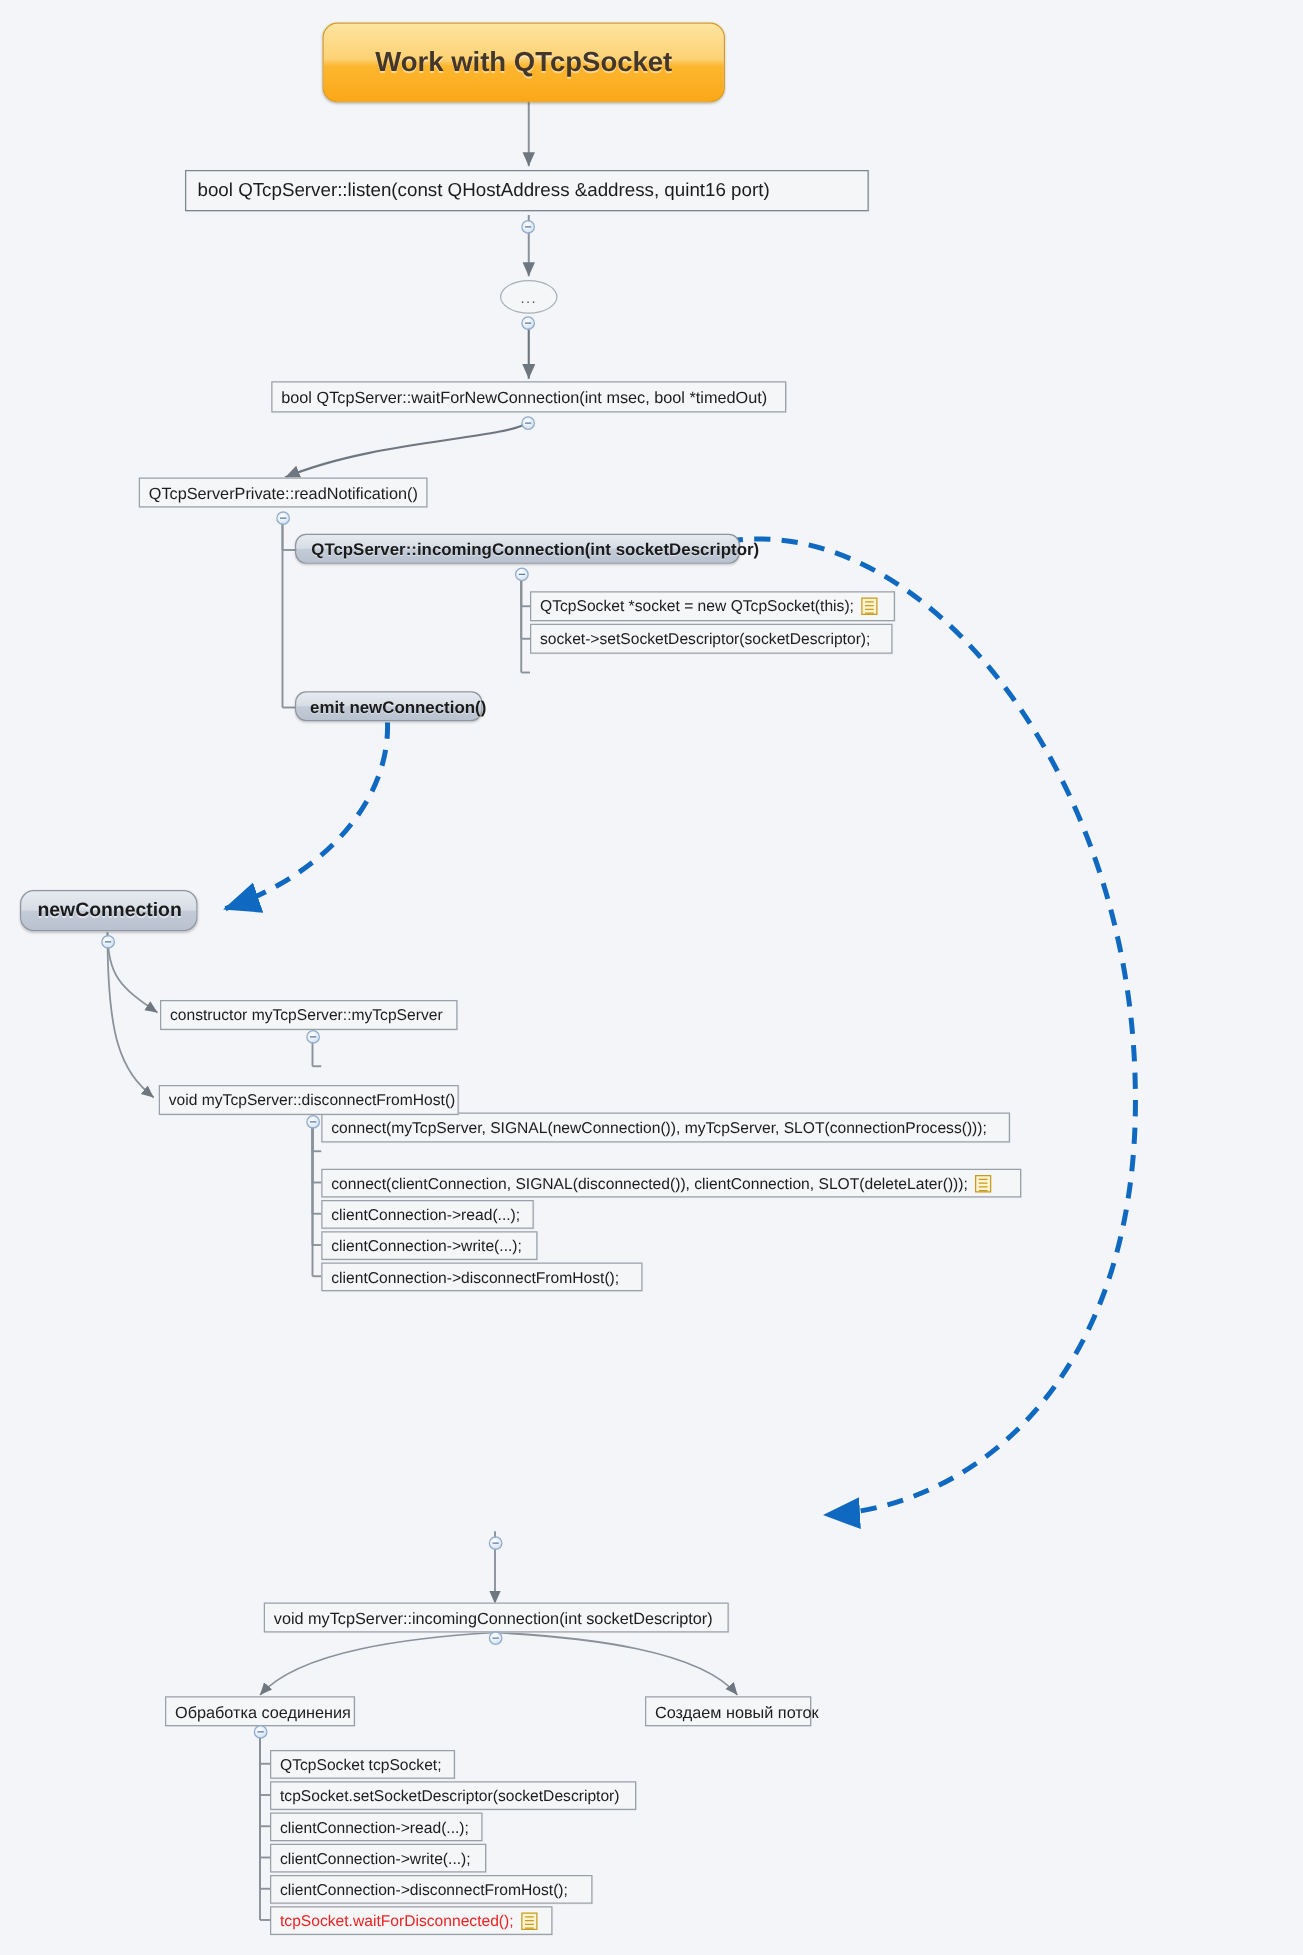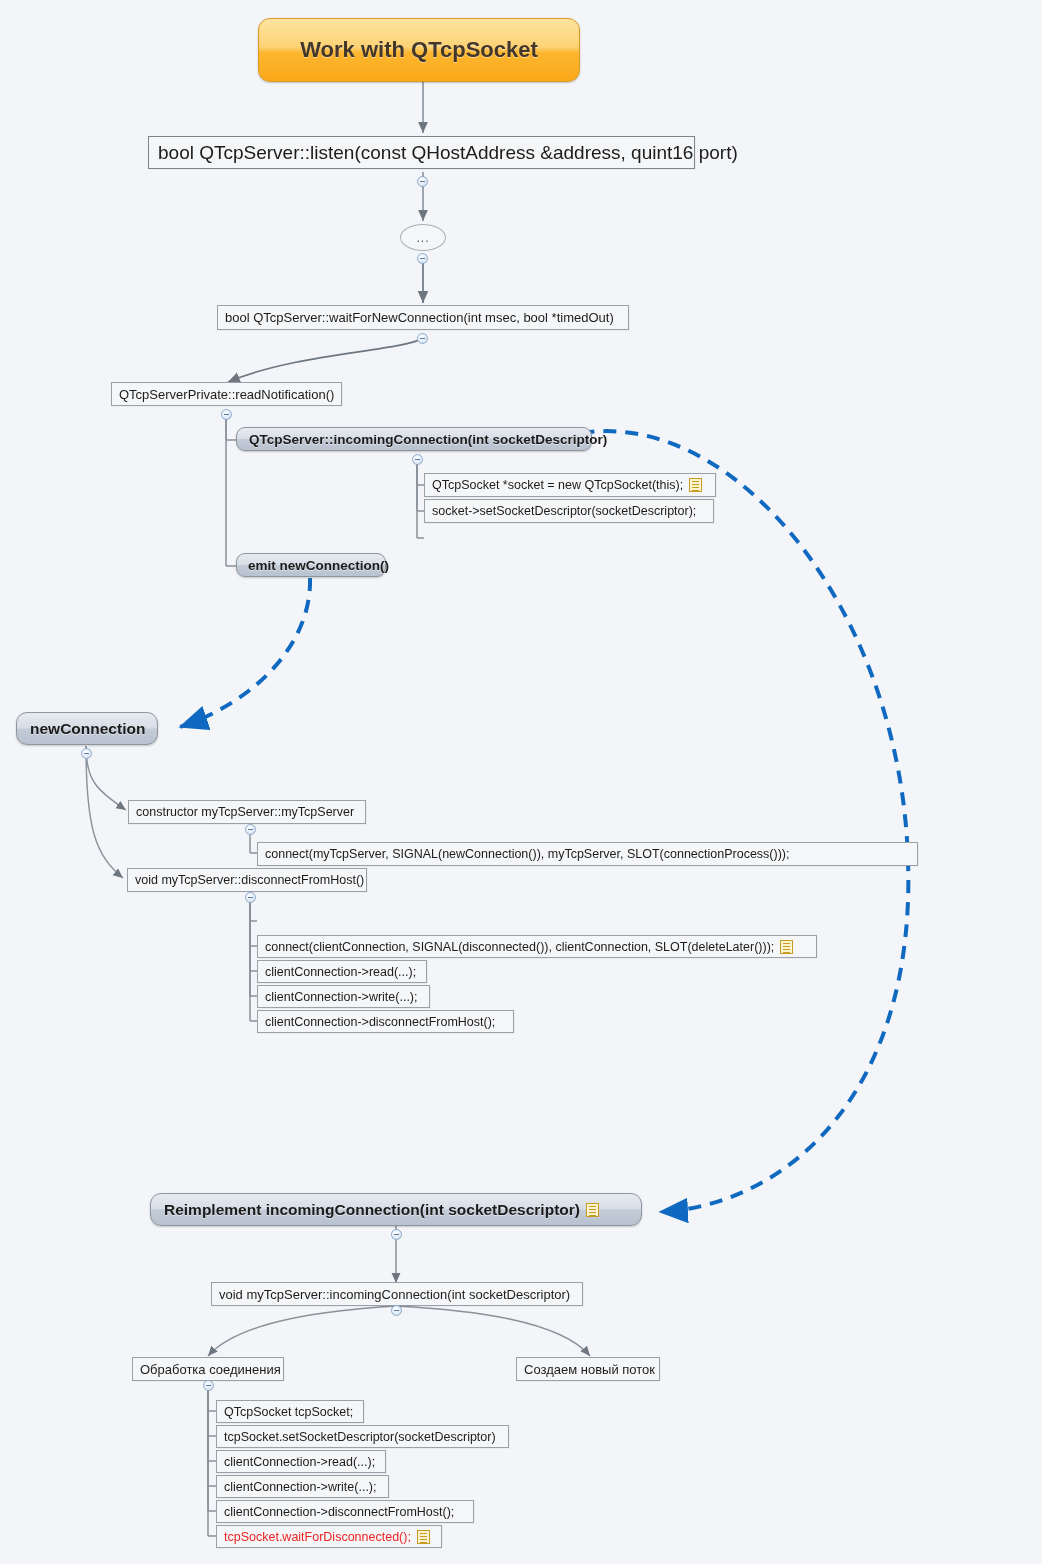--- a/index.html
+++ b/index.html
@@ -40,21 +40,21 @@
   .gray.big{font-size:15.5px;border-radius:11px;padding:0 13px;}
 
   
   .box{
     background:#f5f6f8;
     border:1px solid #9aa0a8;
     color:#1c1c1c;font-size:12.5px;
     padding:0 7px;
     box-shadow:0.5px 0.5px 0 rgba(0,0,0,.07);
   }
-  .box.lg{font-size:19px;border:1px solid #7d848c;padding:0 9px;}
+  .box.lg{font-size:15px;border:1px solid #7d848c;padding:0 9px;}
   .box.md{font-size:13px;}
   .box.red{color:#ee2222;}
 
   
   .oval{
     border-radius:50%;
     border:1px solid #aab0b8;
     background:#f5f6f8;
     font-size:12px;color:#555;
     justify-content:center;
@@ -206,21 +206,21 @@
   <div class="node gray big" style="left:16px;top:712px;width:142px;height:33px;">
     <span>newConnection</span>
   </div>
   <div class="handle" style="left:81px;top:748px;"></div>
 
   <div class="node box" style="left:128px;top:800px;width:238px;height:24px;">
     <span>constructor myTcpServer::myTcpServer</span>
   </div>
   <div class="handle" style="left:245px;top:824px;"></div>
 
-  <div class="node box" style="left:257px;top:842px;width:661px;height:24px;">
+  <div class="node box" style="left:257px;top:890px;width:551px;height:24px;">
     <span>connect(myTcpServer, SIGNAL(newConnection()), myTcpServer, SLOT(connectionProcess()));</span>
   </div>
 
   <div class="node box" style="left:127px;top:868px;width:240px;height:24px;">
     <span>void myTcpServer::disconnectFromHost()</span>
   </div>
   <div class="handle" style="left:245px;top:892px;"></div>
 
   <div class="node box" style="left:257px;top:935px;width:560px;height:23px;">
     <span>connect(clientConnection, SIGNAL(disconnected()), clientConnection, SLOT(deleteLater()));</span>
@@ -231,39 +231,33 @@
   <div class="node box" style="left:257px;top:960px;width:170px;height:23px;">
     <span>clientConnection-&gt;read(...);</span>
   </div>
   <div class="node box" style="left:257px;top:985px;width:173px;height:23px;">
     <span>clientConnection-&gt;write(...);</span>
   </div>
   <div class="node box" style="left:257px;top:1010px;width:257px;height:23px;">
     <span>clientConnection-&gt;disconnectFromHost();</span>
   </div>
 
-  <div class="node gray big" style="left:150px;top:1193px;width:492px;height:33px;">
-    <span>Reimplement incomingConnection(int socketDescriptor)</span>
-    <span class="note-icon">
-        <i></i>
-      </span>
-  </div>
   <div class="handle" style="left:391px;top:1229px;"></div>
 
   <div class="node box md" style="left:211px;top:1282px;width:372px;height:24px;">
     <span>void myTcpServer::incomingConnection(int socketDescriptor)</span>
   </div>
   <div class="handle" style="left:391px;top:1305px;"></div>
 
   <div class="node box md" style="left:132px;top:1357px;width:152px;height:24px;">
     <span>Обработка соединения</span>
   </div>
   <div class="handle" style="left:203px;top:1380px;"></div>
 
-  <div class="node box md" style="left:516px;top:1357px;width:144px;height:24px;">
+  <div class="node box md" style="left:516px;top:1357px;width:133px;height:24px;">
     <span>Создаем новый поток</span>
   </div>
 
   <div class="node box" style="left:216px;top:1400px;width:148px;height:23px;">
     <span>QTcpSocket tcpSocket;</span>
   </div>
   <div class="node box" style="left:216px;top:1425px;width:293px;height:23px;">
     <span>tcpSocket.setSocketDescriptor(socketDescriptor)</span>
   </div>
   <div class="node box" style="left:216px;top:1450px;width:170px;height:23px;">

